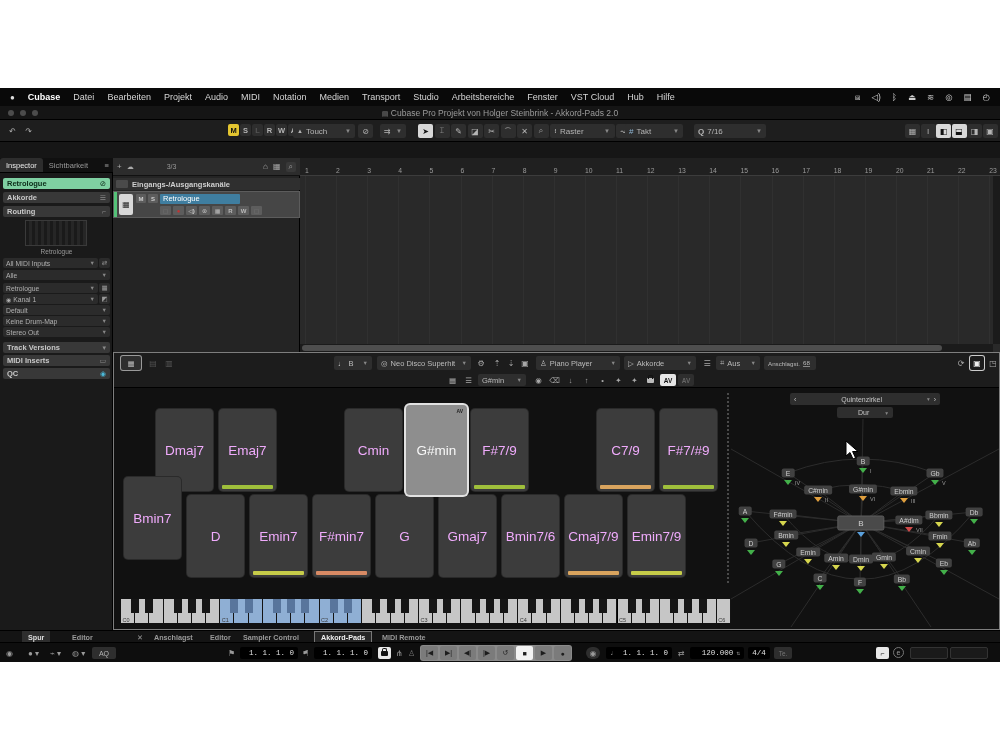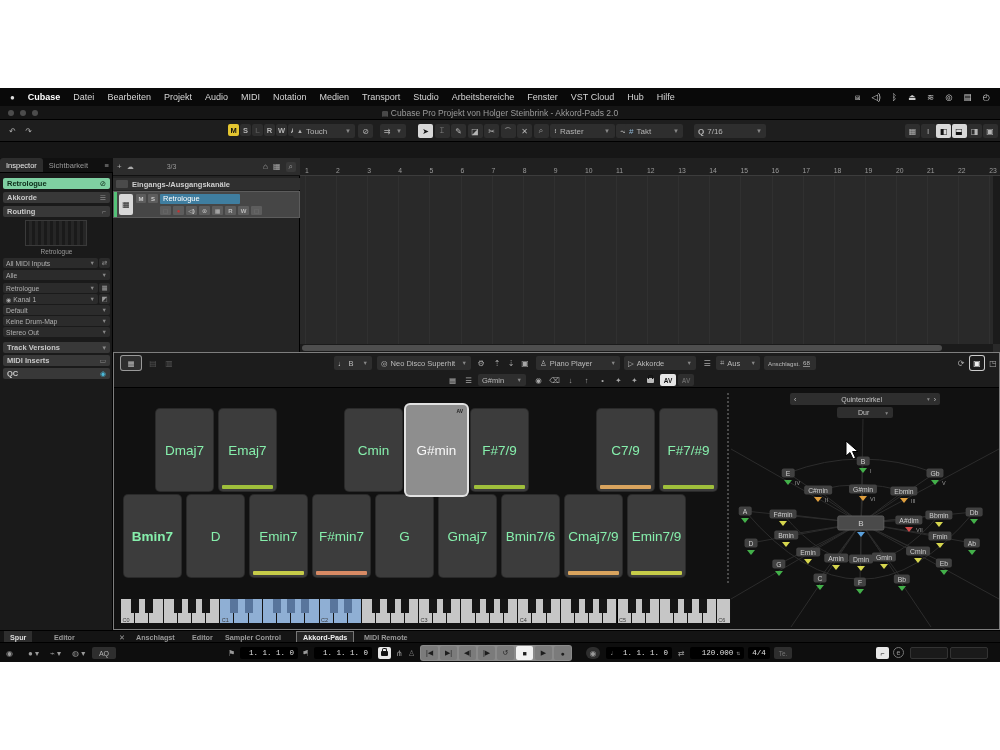--- a/index.html
+++ b/index.html
@@ -71,21 +71,21 @@
   .arr-hsb { position:absolute; left:0; bottom:0; width:693px; height:8px; background:#1b1b1b; }
   .arr-hsb .thumb { position:absolute; left:2px; top:1px; width:640px; height:6px; background:#4e4e4e; border-radius:3px; }
 
   
   .lowerzone { position:absolute; left:113px; top:264px; width:887px; height:278px; background:#111; border:1px solid #7e7e7e; }
   .cp-toolbar { position:absolute; left:0; top:0; width:885px; height:20px; background:#1c1c1c; }
   .cp-toolbar2 { position:absolute; left:0; top:20px; width:885px; height:15px; background:#1c1c1c; border-bottom:1px solid #000; }
   .zbtn { position:absolute; top:3px; height:14px; background:#2e2e2e; border-radius:2px; color:#bbb; display:flex; align-items:center; font-size:7.5px; padding:0 4px; }
   .zicon { position:absolute; top:3px; height:14px; display:flex; align-items:center; justify-content:center; color:#a8a8a8; font-size:8px; width:14px; }
   .z2icon { position:absolute; top:1px; height:12px; display:flex; align-items:center; justify-content:center; color:#a8a8a8; font-size:7.5px; width:13px; }
-  .pad { position:absolute; width:57px; height:82px; background:#3c3c3c; border-radius:4px; box-shadow:0 0 0 1px #2a2a2a; display:flex; align-items:center; justify-content:center; color:#86efac; font-size:13.5px; }
+  .pad { position:absolute; width:57px; height:82px; background:#3c3c3c; border-radius:4px; box-shadow:0 0 0 1px #2a2a2a; display:flex; align-items:center; justify-content:center; color:#f0abfc; font-size:13.5px; }
   .pad .bar { position:absolute; left:3px; right:3px; bottom:2px; height:4px; border-radius:1px; }
   .pad.selected { background:#8e8e8e; box-shadow:0 0 0 2px #e2e2e2; color:#f8f8f8; width:61px; height:90px; margin-left:-2px; margin-top:-4px; z-index:5; }
   .pad .badge { position:absolute; right:4px; top:3px; font-size:5px; font-weight:bold; color:#222; }
   .divider-dots { position:absolute; left:613px; top:40px; height:190px; width:0; border-left:2px dotted #4a4a4a; }
 
   
   .keyboard { position:absolute; left:7px; top:246px; width:610px; height:24px; background:#000; }
   .wk { position:absolute; top:0; height:24px; border-right:1px solid #141414; }
   .bk { position:absolute; top:0; width:8px; height:14px; z-index:2; }
   .octlabel { position:absolute; bottom:0px; font-size:5.5px; color:#3a3a3a; z-index:3; }
@@ -93,21 +93,21 @@
   
   .circle { position:absolute; left:617px; top:36px; width:268px; height:238px; }
   .circ-node { position:absolute; transform:translate(-50%,-50%); background:#414141; border-radius:2px; color:#cfcfcf; font-size:6.8px; padding:1px 4px; white-space:nowrap; z-index:3; }
   .circ-node.center { background:#4a4a4a; border:1px solid #5e5e5e; font-size:8px; padding:2px 20px; }
   .tri { position:absolute; width:0; height:0; border-left:4px solid transparent; border-right:4px solid transparent; z-index:3; transform:translateX(-50%); }
   .numeral { position:absolute; font-size:5.5px; color:#9a9a9a; z-index:3; }
   .circ-hdr { position:absolute; left:50%; transform:translateX(-50%); background:#2e2e2e; border-radius:2px; color:#c5c5c5; display:flex; align-items:center; font-size:7px; z-index:4; }
 
   
   .bottomtabs { position:absolute; left:0; top:542px; width:1000px; height:12px; background:#141414; border-top:1px solid #000; }
-  .btab { position:absolute; top:0; height:12px; font-size:7.2px; font-weight:bold; color:#9a9a9a; display:flex; align-items:center; padding:0 6px; }
+  .btab { position:absolute; top:0; height:12px; font-size:7.2px; font-weight:bold; color:#9a9a9a; display:flex; align-items:center; padding:0 6px;margin-left:18px; }
   .btab.active { color:#f0f0f0; background:#262626; border:1px solid #777; }
 
   
   .transport { position:absolute; left:0; top:554px; width:1000px; height:20px; background:#0e0e0e; border-top:1px solid #000; }
   .tr-icon { position:absolute; top:4px; height:12px; display:flex; align-items:center; color:#9a9a9a; font-size:8px; }
   .posbox { position:absolute; top:4px; height:12px; background:#000; border-radius:2px; color:#e0e0e0; font-size:7.5px; font-family:"Liberation Mono","DejaVu Sans Mono",monospace; display:flex; align-items:center; justify-content:flex-end; padding:0 4px; }
   .tr-group { position:absolute; left:420px; top:2px; height:16px; background:#8a8a8a; border-radius:3px; display:flex; gap:2px; padding:1px; }
   .trbtn { width:17px; height:14px; border-radius:2px; background:#7b7b7b; color:#1d1d1d; font-size:7px; display:flex; align-items:center; justify-content:center; }
   .trbtn.selected { background:#f2f2f2; }
   .whitebtn { position:absolute; top:4px; width:13px; height:12px; background:#e8e8e8; border-radius:2px; color:#111; font-size:7px; display:flex; align-items:center; justify-content:center; }
@@ -416,21 +416,21 @@
             <span class="badge">AV</span>
           </div><div class="pad" style="left: 357px; top: 56px;">
             <span>F#7/9</span>
             <span class="bar" style="background: rgb(159, 191, 59);"></span>
           </div><div class="pad" style="left: 483px; top: 56px;">
             <span>C7/9</span>
             <span class="bar" style="background: rgb(217, 164, 94);"></span>
           </div><div class="pad" style="left: 546px; top: 56px;">
             <span>F#7/#9</span>
             <span class="bar" style="background: rgb(159, 191, 59);"></span>
-          </div><div class="pad" style="left: 10px; top: 142px; font-weight: bold;">
+          </div><div class="pad" style="left: 10px; top: 124px;">
             <span>Bmin7</span>
           </div><div class="pad" style="left: 73px; top: 142px;">
             <span>D</span>
           </div><div class="pad" style="left: 136px; top: 142px;">
             <span>Emin7</span>
             <span class="bar" style="background: rgb(198, 204, 73);"></span>
           </div><div class="pad" style="left: 199px; top: 142px;">
             <span>F#min7</span>
             <span class="bar" style="background: rgb(216, 138, 100);"></span>
           </div><div class="pad" style="left: 262px; top: 142px;">

